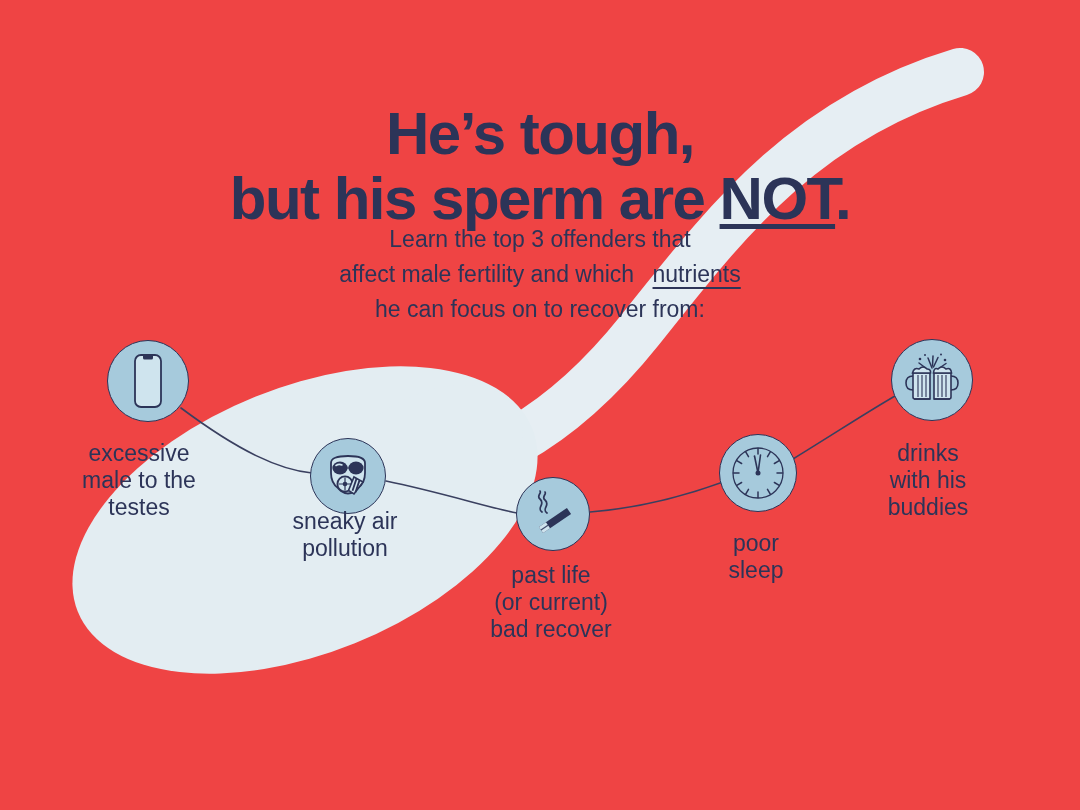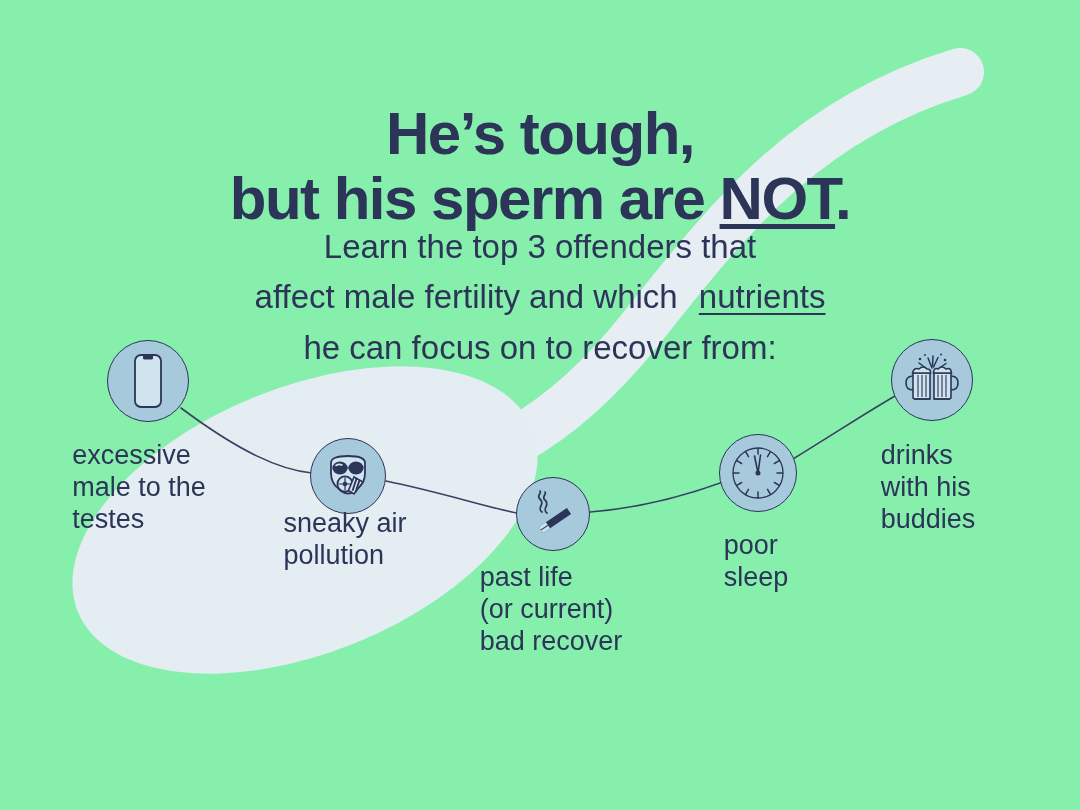--- a/index.html
+++ b/index.html
@@ -7,21 +7,21 @@
     padding: 0;
     background: #ffffff;
   }
   body {
     font-family: "Liberation Sans", sans-serif;
   }
   #stage {
     position: relative;
     width: 1080px;
     height: 810px;
-    background: #86efac;
+    background: #ef4444;
     overflow: hidden;
     text-decoration: underline;
   }
 
   
   #bg-sperm {
     position: absolute;
     left: 0; top: 0;
     width: 1080px;
     height: 810px;
@@ -51,21 +51,21 @@
 
   
   #subtitle {
     position: absolute;
     left: 0;
     top: 222px;
     width: 1080px;
     text-align: center;
     color: #2C3458;
     font-weight: 400;
-    font-size: 33px;
+    font-size: 23px;
     line-height: 1.53;
   }
   #subtitle .sub-line { display: block; white-space: nowrap; }
   #subtitle .sub-emph {
     text-decoration: underline;
     text-decoration-thickness: 2px;
     text-underline-offset: 5px;
     margin-left: 12px;
   }
 
@@ -91,22 +91,23 @@
     border: 1.6px solid #2C3458;
     box-sizing: border-box;
     display: flex;
     align-items: center;
     justify-content: center;
     transform: translate(-50%, -50%);
   }
   .node-label {
     position: absolute;
     color: #2C3458;
-    font-size: 27px;
+    font-size: 23px;
     line-height: 1.18;
+    text-align: center;
     white-space: nowrap;
     transform: translateX(-50%);
   }
   .node-label span { display: block; }
 </style>
 </head>
 <body>
 
 <div id="stage">
 

